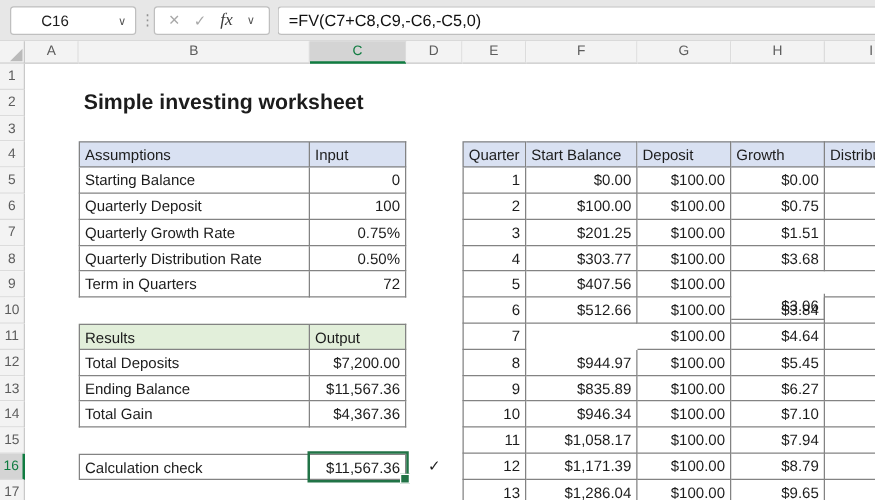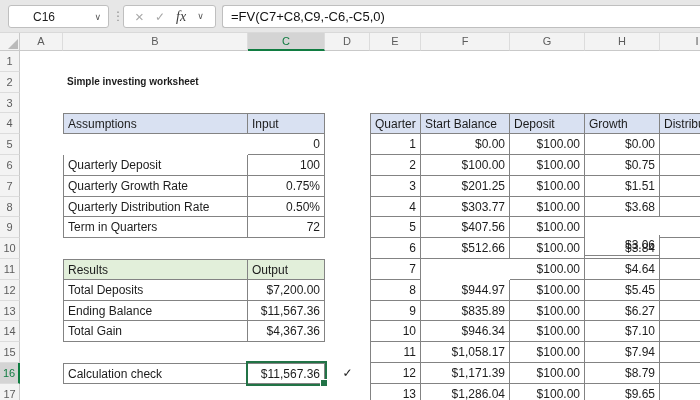--- a/index.html
+++ b/index.html
@@ -22,21 +22,21 @@
   
   .corner{position:absolute;left:0;top:33px;width:20px;height:18px;background:#F3F3F3;border-right:1px solid #C9C9C9;border-bottom:1px solid #C9C9C9;box-sizing:border-box;}
   .corner .tri{position:absolute;right:1px;bottom:1px;width:0;height:0;border-left:10px solid transparent;border-bottom:10px solid #BABABA;}
   .colhead{position:absolute;top:33px;height:18px;line-height:17px;text-align:center;font-size:11px;color:#5c5c5c;background:#F3F3F3;border-right:1px solid #DCDCDC;border-bottom:1px solid #C9C9C9;box-sizing:border-box;}
   .colhead.sel{background:#D4D4D4;color:#107C41;border-bottom:2px solid #107C41;}
   .rowhead{position:absolute;left:0;width:20px;text-align:center;font-size:11px;color:#5c5c5c;background:#F3F3F3;border-right:1px solid #C9C9C9;border-bottom:1px solid #DCDCDC;box-sizing:border-box;}
   .rowhead.sel{background:#D4D4D4;color:#107C41;border-right:2px solid #107C41;}
   
   .cell{position:absolute;box-sizing:border-box;font-size:12px;color:#1c1c1c;padding:0 4px;white-space:nowrap;}
   .al{text-align:left}.ar{text-align:right}.ac{text-align:center}
-  .b{font-weight:bold;font-size:10px;}
+  .b{font-weight:bold;font-size:17px;}
   .f-blue{background:#D9E1F2;}
   .f-green{background:#E2EFDA;}
   .bt{border-top:1px solid #838383;}
   .bl{border-left:1px solid #838383;}
   .br{border-right:1px solid #838383;}
   .bb{border-bottom:1px solid #838383;}
   
   .selbox{position:absolute;border:2px solid #217346;box-sizing:border-box;pointer-events:none;}
   .selhandle{position:absolute;right:-3px;bottom:-3px;width:6px;height:6px;background:#217346;border:1px solid #fff;box-sizing:content-box;}
 </style>
@@ -82,20 +82,21 @@
     <div class="rowhead" style="top: 238.2px; height: 20.8px; line-height: 20.8px;">10</div>
     <div class="rowhead" style="top: 259px; height: 20.8px; line-height: 20.8px;">11</div>
     <div class="rowhead" style="top: 279.8px; height: 20.8px; line-height: 20.8px;">12</div>
     <div class="rowhead" style="top: 300.6px; height: 20.8px; line-height: 20.8px;">13</div>
     <div class="rowhead" style="top: 321.4px; height: 20.8px; line-height: 20.8px;">14</div>
     <div class="rowhead" style="top: 342.2px; height: 20.8px; line-height: 20.8px;">15</div>
     <div class="rowhead sel" style="top: 363px; height: 20.8px; line-height: 20.8px;">16</div>
     <div class="rowhead" style="top: 383.8px; height: 20.8px; line-height: 20.8px;">17</div>
     <div class="cell al br bb bt bl f-blue" style="left: 63px; top: 113.4px; width: 185px; height: 20.8px; line-height: 20.8px;">Assumptions</div>
     <div class="cell al br bb bt f-blue" style="left: 248px; top: 113.4px; width: 77px; height: 20.8px; line-height: 20.8px;">Input</div>
+    <div class="cell al br bb bl" style="left: 63px; top: 134.2px; width: 185px; height: 20.8px; line-height: 20.8px;">Starting Balance</div>
     <div class="cell ar br bb" style="left: 248px; top: 134.2px; width: 77px; height: 20.8px; line-height: 20.8px;">0</div>
     <div class="cell al br bb bl" style="left: 63px; top: 155px; width: 185px; height: 20.8px; line-height: 20.8px;">Quarterly Deposit</div>
     <div class="cell ar br bb" style="left: 248px; top: 155px; width: 77px; height: 20.8px; line-height: 20.8px;">100</div>
     <div class="cell al br bb bl" style="left: 63px; top: 175.8px; width: 185px; height: 20.8px; line-height: 20.8px;">Quarterly Growth Rate</div>
     <div class="cell ar br bb" style="left: 248px; top: 175.8px; width: 77px; height: 20.8px; line-height: 20.8px;">0.75%</div>
     <div class="cell al br bb bl" style="left: 63px; top: 196.6px; width: 185px; height: 20.8px; line-height: 20.8px;">Quarterly Distribution Rate</div>
     <div class="cell ar br bb" style="left: 248px; top: 196.6px; width: 77px; height: 20.8px; line-height: 20.8px;">0.50%</div>
     <div class="cell al br bb bl" style="left: 63px; top: 217.4px; width: 185px; height: 20.8px; line-height: 20.8px;">Term in Quarters</div>
     <div class="cell ar br bb" style="left: 248px; top: 217.4px; width: 77px; height: 20.8px; line-height: 20.8px;">72</div>
     <div class="cell al br bb bt bl f-green" style="left: 63px; top: 259px; width: 185px; height: 20.8px; line-height: 20.8px;">Results</div>

